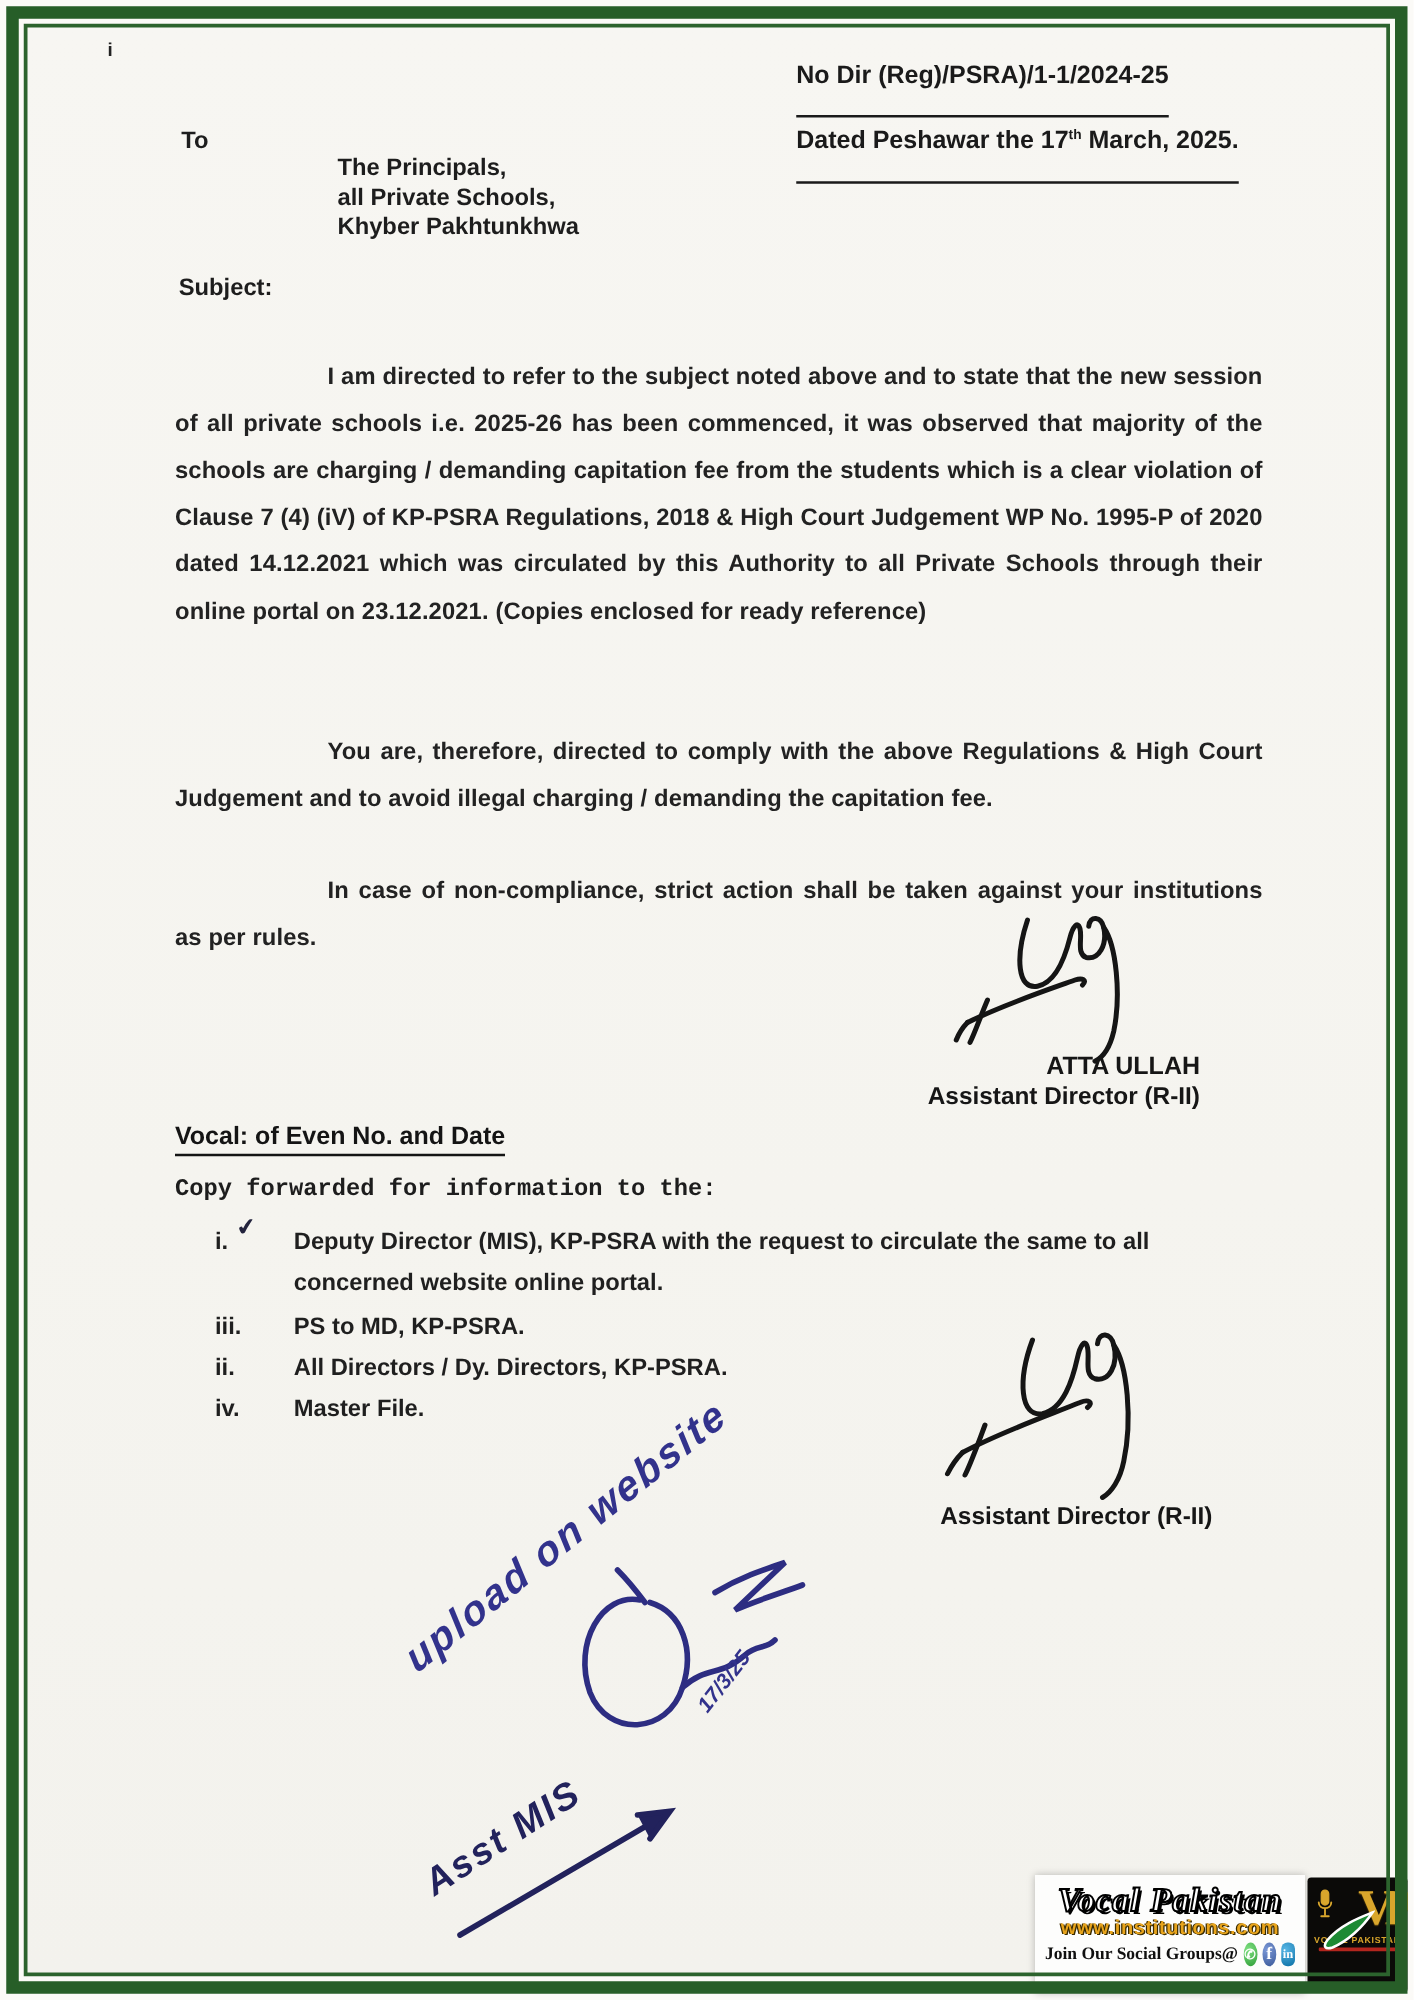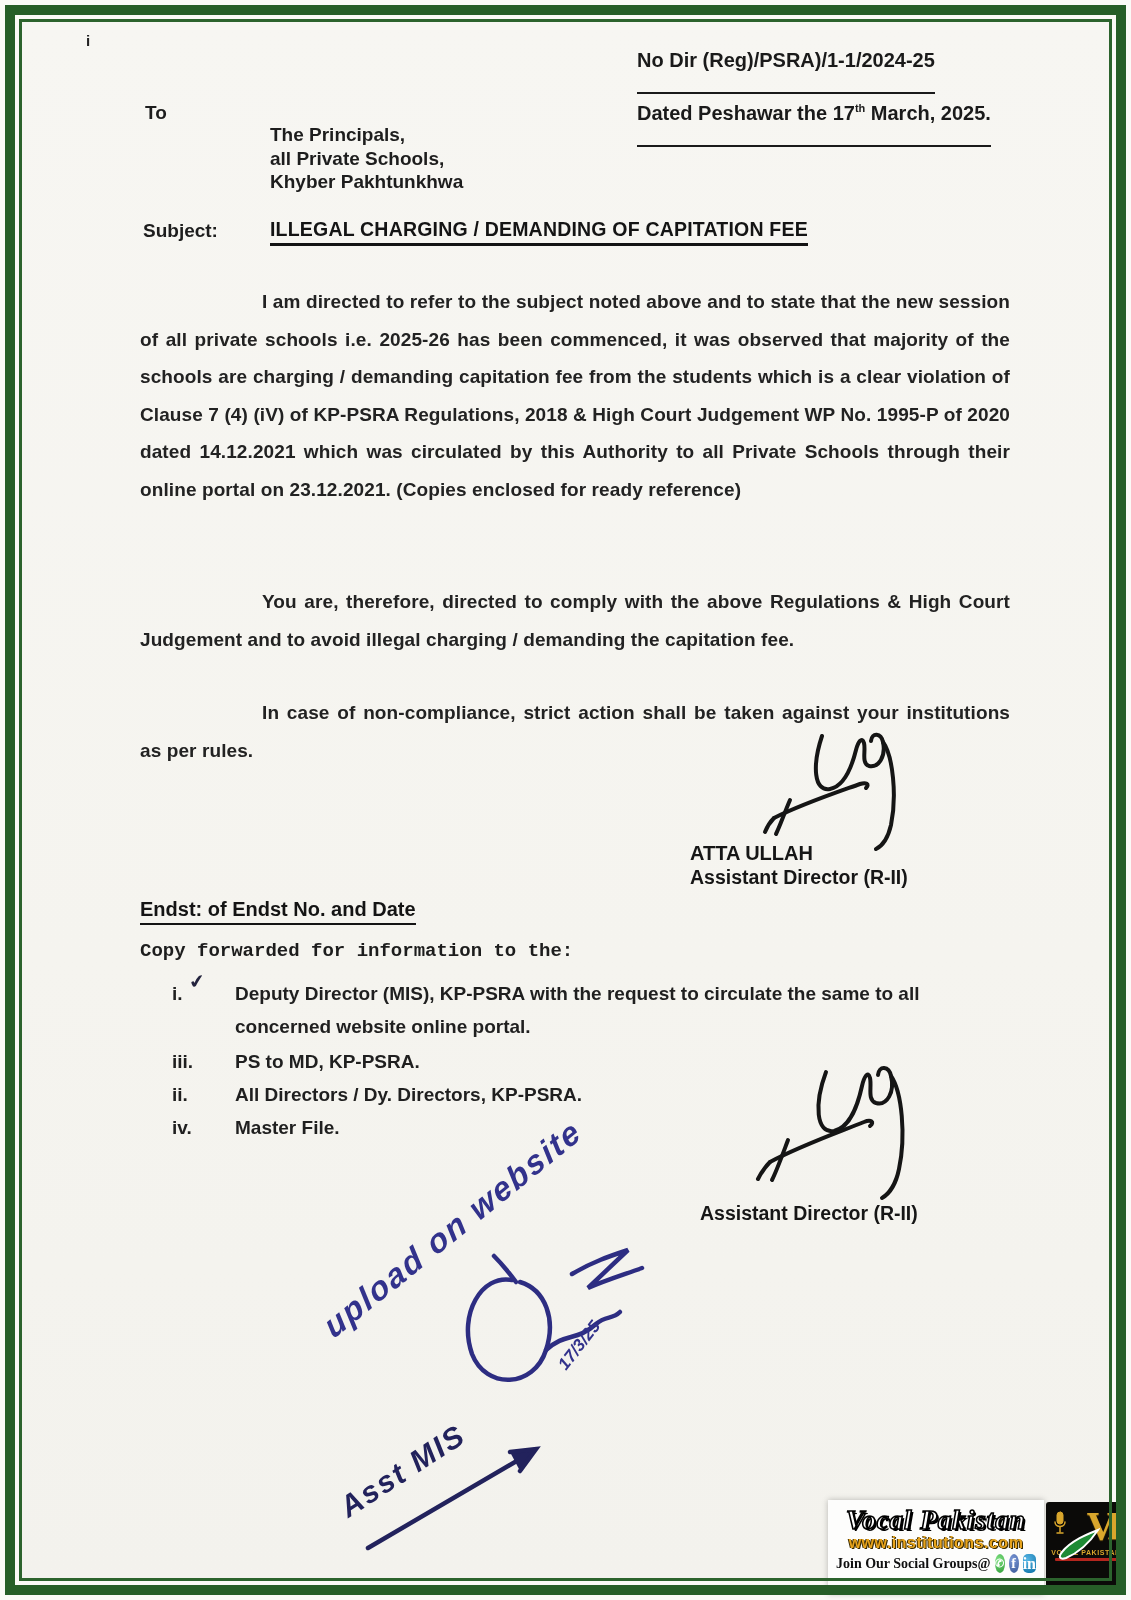--- a/index.html
+++ b/index.html
@@ -10,33 +10,33 @@
   .page { position:absolute; inset:22px; background:linear-gradient(180deg,#f7f6f2 0%,#f5f4ef 60%,#f3f2ed 100%); }
   .abs { position:absolute; }
   .ink { color:#1d1d1d; }
   .b { font-weight:bold; }
   .sb { font-weight:600; }
   .para { width:870px; font-size:19px; line-height:37.5px; font-weight:600; text-align:justify; color:#222; letter-spacing:.1px; }
   .indent { text-indent:122px; }
   .refblock { font-size:20px; line-height:28px; font-weight:bold; color:#1a1a1a; }
   .refblock .line { display:inline-block; border-bottom:2.5px solid #1a1a1a; padding-bottom:18px; }
   sup { font-size:11px; }
-  .sig-name { text-align:left; font-weight:bold; color:#161616; }
+  .sig-name { text-align:right; font-weight:bold; color:#161616; }
   .copyrow { display:flex; font-size:19px; font-weight:600; color:#1f1f1f; line-height:33px; }
   .copyrow .num { width:63px; flex:0 0 63px; }
   .copyrow .txt { width:780px; }
   .hand { color:#32328c; font-style:italic; }
   .wm-panel { background:#fdfdfc; box-shadow:0 0 6px rgba(0,0,0,.25); padding:6px 8px 5px 8px; text-align:center; }
   .wm-brand { font-family:"Liberation Serif",serif; font-style:italic; font-weight:bold; font-size:27px; line-height:28px; color:#ffffff; -webkit-text-stroke:1.6px #000; text-shadow:2px 2px 0 #000; letter-spacing:1px; white-space:nowrap; }
   .wm-url { font-size:16px; font-weight:bold; color:#e8a41c; text-shadow:1px 1px 0 #3a2b00,-1px 0 0 #3a2b00; letter-spacing:.5px; white-space:nowrap; }
   .wm-social { font-family:"Liberation Serif",serif; font-size:14px; font-weight:bold; color:#101010; display:flex; align-items:center; justify-content:center; gap:4px; margin-top:2px; white-space:nowrap; }
   .soc { display:inline-flex; width:19px; height:19px; border-radius:50%; align-items:center; justify-content:center; color:#fff; font-size:11px; font-weight:bold; }
   .soc.wa { background:radial-gradient(circle at 30% 30%,#7ee081,#2f9d37); }
   .soc.fb { background:radial-gradient(circle at 30% 30%,#7a97d6,#3b5998); font-family:"Liberation Serif",serif; font-size:14px; }
-  .soc.li { background:radial-gradient(circle at 30% 30%,#58b7e6,#0b6fa4); font-size:16px; border-radius:5px; }
+  .soc.li { background:radial-gradient(circle at 30% 30%,#58b7e6,#0b6fa4); font-size:10px; border-radius:5px; }
   .logo-box { background:#0b0a08; border-radius:3px; padding:4px 2px; text-align:center; position:relative; overflow:hidden; }
   .logo-vp { font-family:"Liberation Serif",serif; font-weight:bold; font-size:40px; line-height:40px; letter-spacing:-8px; color:#d9a62c; text-shadow:0 1px 1px #7a5a10; margin-left:10px;text-align:right; }
   .logo-text { font-size:7px; font-weight:bold; color:#d9a62c; letter-spacing:.6px; margin-top:3px; }
   .logo-red { height:3px; width:62px; margin:2px auto 0 auto; background:#b3261e; border-radius:1px; }
   .mark-i { font-size:15px; font-weight:bold; color:#222; }
   svg { display:block; }
 </style>
 </head>
 <body>
 
@@ -51,39 +51,38 @@
     </div>
 
     <div class="abs sb ink" style="left:123px;top:80px;font-size:19px;">To</div>
     <div class="abs b ink" style="left:248px;top:101px;font-size:19px;line-height:23.5px;">
       <div>The Principals,</div>
       <div>all Private Schools,</div>
       <div>Khyber Pakhtunkhwa</div>
     </div>
 
     <div class="abs sb ink" style="left:121px;top:198px;font-size:19px;">Subject:</div>
-    <div class="abs b" style="left:248px;top:196px;font-size:19.5px;color:#141414;border-bottom:3px solid #141414;padding-bottom:2px;letter-spacing:.2px;">ILLEGAL CHARGING / DEMANDING OF CAPITATION FEE</div>
 
     <div class="abs para indent" style="left:118px;top:261px;">I am directed to refer to the subject noted above and to state that the new session of all private schools i.e. 2025-26 has been commenced, it was observed that majority of the schools are charging / demanding capitation fee from the students which is a clear violation of Clause 7 (4) (iV) of KP-PSRA Regulations, 2018 &amp; High Court Judgement WP No. 1995-P of 2020 dated 14.12.2021 which was circulated by this Authority to all Private Schools through their online portal on 23.12.2021. (Copies enclosed for ready reference)</div>
     <div class="abs para indent" style="left:118px;top:561px;">You are, therefore, directed to comply with the above Regulations &amp; High Court Judgement and to avoid illegal charging / demanding the capitation fee.</div>
     <div class="abs para indent" style="left:118px;top:672px;">In case of non-compliance, strict action shall be taken against your institutions as per rules.</div>
 
     <svg class="abs" style="left:738px;top:700px;" width="185" height="132" viewBox="0 0 185 132">
       <g fill="none" stroke="#151515" stroke-width="4" stroke-linecap="round">
         <path d="M62 14 C52 44, 54 70, 70 67 C85 64, 92 44, 96 28 C98 20, 102 14, 104 21 C106 29, 101 41, 109 44 C119 46, 126 34, 123 20 C121 11, 112 10, 111 19"></path>
         <path d="M123 20 C133 34, 137 74, 131 103 C128 116, 122 124, 116 127"></path>
         <path d="M14 96 C42 82, 72 72, 100 62 C106 60, 110 62, 106 66"></path>
         <path d="M30 78 C24 92, 20 104, 16 112"></path>
         <path d="M14 96 C10 100, 7 105, 5 110"></path>
       </g>
     </svg>
     <div class="abs sig-name" style="left:668px;top:820px;width:270px;font-size:20px;">ATTA ULLAH</div>
     <div class="abs sig-name" style="left:668px;top:844px;width:270px;font-size:19.5px;">Assistant Director (R-II)</div>
 
-    <div class="abs b" style="left:118px;top:876px;font-size:20px;color:#141414;border-bottom:2.5px solid #141414;padding-bottom:2px;">Endst: of Endst No. and Date</div>
+    <div class="abs b" style="left:118px;top:876px;font-size:20px;color:#141414;border-bottom:2.5px solid #141414;padding-bottom:2px;">Vocal: of Even No. and Date</div>
     <div class="abs b ink" style="left:118px;top:918px;font-size:19px;font-family:Liberation Mono, monospace;">Copy forwarded for information to the:</div>
 
     <div class="abs" style="left:150px;top:955px;width:850px;">
       <div class="copyrow" style="margin-bottom:2px;">
         <span class="num">i.</span>
         <span class="txt">Deputy Director (MIS), KP-PSRA with the request to circulate the same to all concerned website online portal.</span>
       </div>
       <div class="copyrow">
         <span class="num">iii.</span>
         <span class="txt">PS to MD, KP-PSRA.</span>

